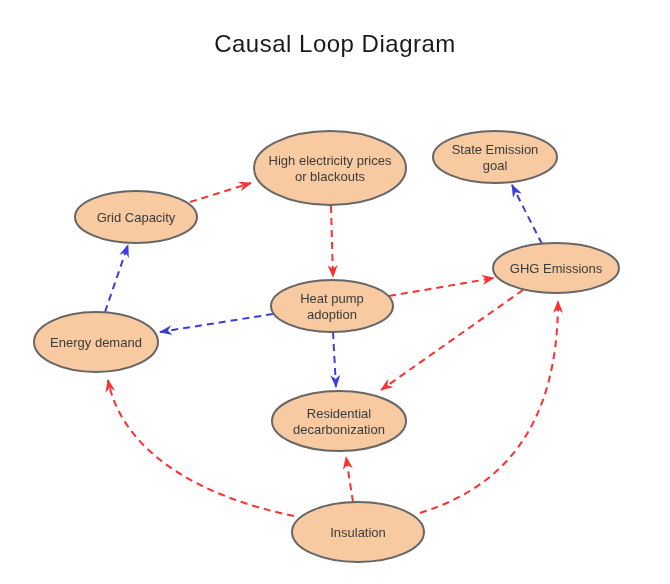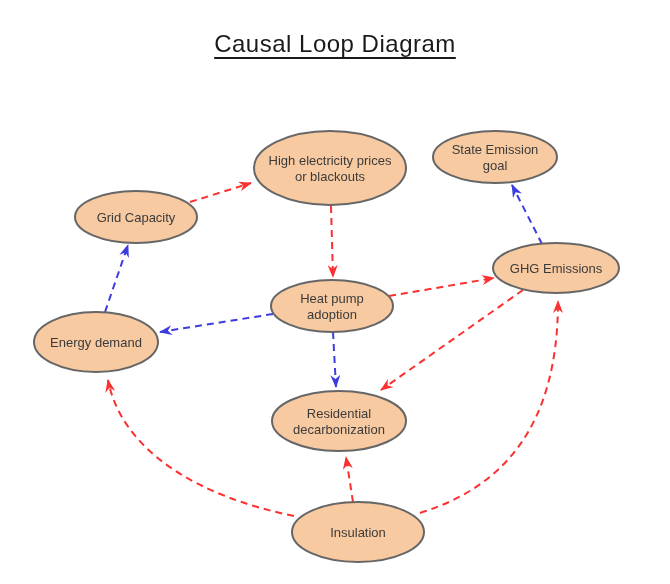--- a/index.html
+++ b/index.html
@@ -20,21 +20,20 @@
     top: 30px;
     left: 0;
     width: 100%;
     text-align: center;
     font-size: 24px;
     font-weight: 500;
     color: #1a1a1a;
     letter-spacing: 0.5px;
   }
   #diagram-title span {
-    text-decoration: underline;
     text-decoration-thickness: 2px;
     text-underline-offset: 5px;
     margin-top: 24px;
   }
   #diagram-svg {
     position: absolute;
     top: 0;
     left: 0;
   }
   .node-label {

